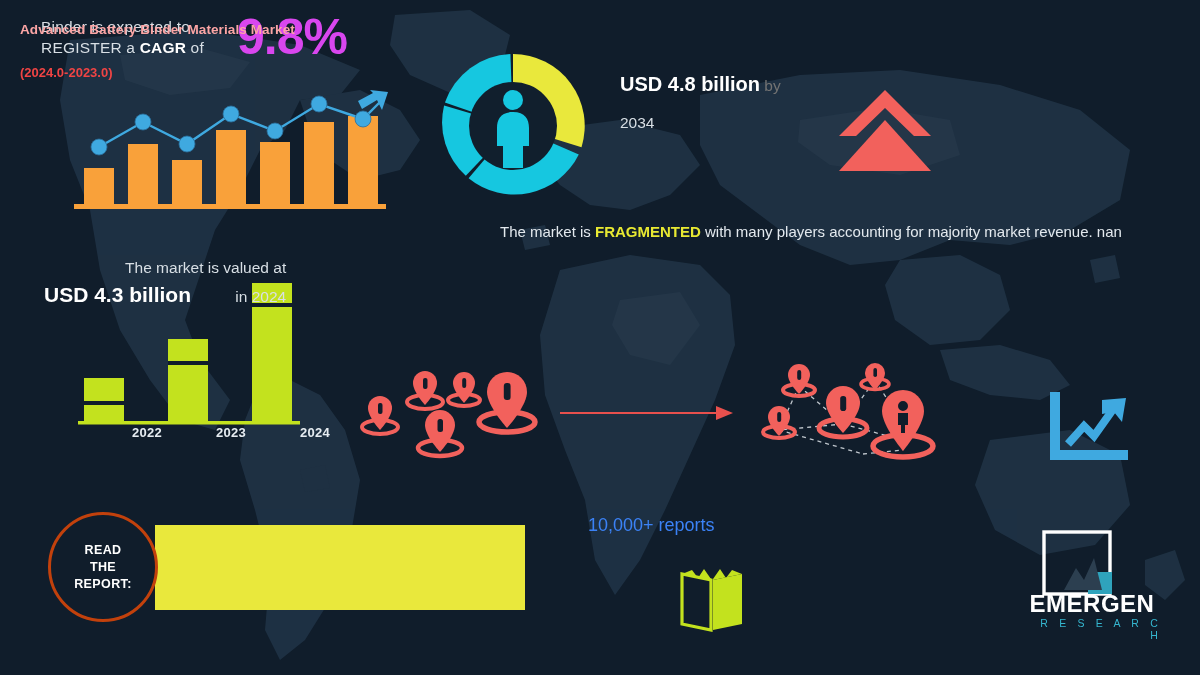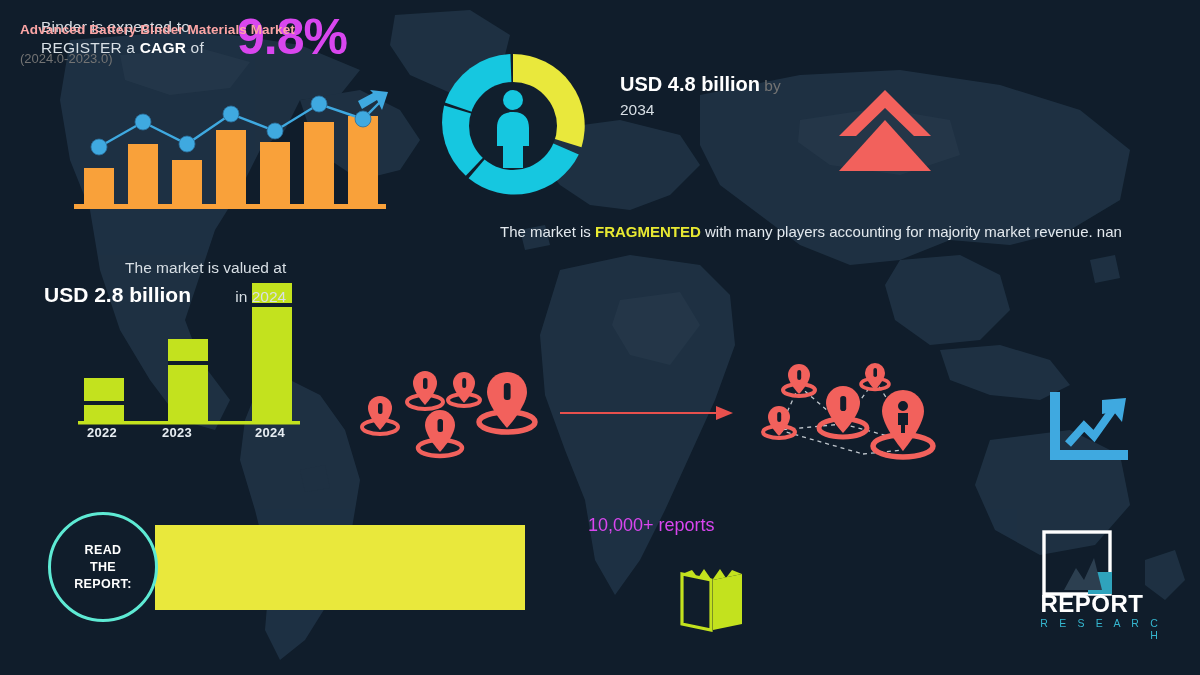--- a/index.html
+++ b/index.html
@@ -24,62 +24,62 @@
   #orange-chart { position:absolute; left:70px; top:86px; width:320px; height:125px; z-index:4; }
 
   
   #donut { position:absolute; left:437px; top:50px; width:152px; height:152px; z-index:4; }
 
   
   #forecast-block { position:absolute; left:620px; top:68px; width:230px; z-index:5; }
   #forecast-lead { font-size:15.5px; line-height:22px; color:#d8dfe5; }
   #forecast-value { font-size:20px; line-height:27px; color:#ffffff; font-weight:700; margin-top:3px; }
   #forecast-value .sm { font-size:15.5px; font-weight:400; color:#737373; }
-  #forecast-year { font-size:15.5px; line-height:22px; color:#d8dfe5; }
+  #forecast-year { font-size:15.5px; line-height:22px; color:#d8dfe5;margin-top:13px; }
 
   
   #chevrons { position:absolute; left:838px; top:88px; width:95px; height:85px; z-index:4; }
 
   
   #fragmented { position:absolute; left:500px; top:220px; width:640px; z-index:5;
                 font-size:15px; line-height:24px; color:#e3e9ee; }
   #fragmented .hl { color:#e8e932; font-weight:700; }
 
   
   #valued-block { position:absolute; left:44px; top:257px; z-index:5; }
   #valued-lead { font-size:15.5px; line-height:22px; color:#d8dfe5;text-align:right; }
   #valued-value { font-size:21px; line-height:28px; color:#ffffff; font-weight:700; margin-top:2px; }
   #valued-value .sm { font-size:15.5px; font-weight:400; color:#d8dfe5;margin-left:40px; }
 
   
   #green-chart { position:absolute; left:70px; top:275px; width:240px; height:170px; z-index:4; }
-  .gyear { position:absolute; font-size:13px; color:#e6ecf1; font-weight:700; letter-spacing:.3px; }
+  .gyear { position:absolute; font-size:13px; color:#e6ecf1; font-weight:700; letter-spacing:.3px;margin-left:45px; }
 
   
   #pins-left { position:absolute; left:352px; top:370px; width:200px; height:95px; z-index:4; }
   #arrow-mid { position:absolute; left:558px; top:400px; width:175px; height:26px; z-index:4; }
   #pins-right { position:absolute; left:755px; top:362px; width:200px; height:115px; z-index:4; }
 
   
   #chart-icon { position:absolute; left:1046px; top:390px; width:85px; height:72px; z-index:4; }
 
   
   #report-banner { position:absolute; left:155px; top:525px; width:370px; height:85px;
                    background:#e9e83c; z-index:3; }
   #report-text { position:absolute; left:20px; top:20px; width:330px; z-index:5; }
   #report-title { font-size:13.5px; font-weight:700; color:#fca5a5; line-height:20px; letter-spacing:.1px; }
-  #report-range { font-size:13px; font-weight:400; color:#737373; line-height:20px; margin-top:9px; }
+  #report-range { font-size:13px; font-weight:700; color:#ef4444; line-height:20px; margin-top:23px; }
   #read-circle { position:absolute; left:48px; top:512px; width:110px; height:110px; border-radius:50%;
-                 background:#101d2b; border:3px solid #5eead4; z-index:6;
+                 background:#101d2b; border:3px solid #c2410c; z-index:6;
                  display:flex; align-items:center; justify-content:center; }
   #read-circle span { font-size:12.5px; font-weight:700; color:#ffffff; text-align:center; line-height:17px; letter-spacing:.4px; }
 
   
   #reports-block { position:absolute; left:588px; top:512px; width:230px; z-index:5; }
-  #reports-line1 { font-size:18px; color:#d946ef; line-height:26px; font-weight:400; }
+  #reports-line1 { font-size:18px; color:#3b82f6; line-height:26px; font-weight:400; }
   #reports-line2 { font-size:18px; color:#eef2f5; line-height:26px; font-weight:400; }
   #book-icon { position:absolute; left:678px; top:568px; width:68px; height:64px; z-index:4; }
 
   
   #logo { position:absolute; left:1024px; top:528px; width:130px; height:112px; z-index:5; }
   #logo-name { position:absolute; left:1022px; top:590px; width:140px; text-align:center;
                font-size:24px; font-weight:700; color:#ffffff; letter-spacing:.5px; z-index:6; }
   #logo-sub { position:absolute; left:1022px; top:617px; width:140px; text-align:right;
               font-size:10.5px; font-weight:400; color:#35b6cf; letter-spacing:4.2px; z-index:6; }
 </style>
@@ -185,40 +185,40 @@
     <path d="M47,32 L93,83 L1,83 Z" fill="#f2615c"></path>
   </svg>
 
   <div id="fragmented">
     <span>The market is </span><span class="hl">FRAGMENTED</span><span> with many players accounting for majority market revenue. nan</span>
   </div>
 
   <div id="valued-block">
     <div id="valued-lead">The market is valued at</div>
     <div id="valued-value">
-      <span>USD 2.8 billion</span><span class="sm"> in 2024</span>
+      <span>USD 4.3 billion</span><span class="sm"> in 2024</span>
     </div>
   </div>
 
   <svg id="green-chart" viewBox="0 0 240 170">
     <g>
 
       <rect x="14" y="103" width="40" height="43" fill="#c3e21e"></rect>
       <rect x="14" y="126" width="40" height="4" fill="#101d2b"></rect>
 
       <rect x="98" y="64" width="40" height="82" fill="#c3e21e"></rect>
       <rect x="98" y="86" width="40" height="4" fill="#101d2b"></rect>
 
       <rect x="182" y="8" width="40" height="138" fill="#c3e21e"></rect>
       <rect x="182" y="28" width="40" height="4" fill="#101d2b"></rect>
     </g>
     <rect x="8" y="146" width="222" height="3.5" fill="#c3e21e"></rect>
   </svg>
   <div class="gyear" style="left:87px;  top:425px;">2022</div>
-  <div class="gyear" style="left:162px; top:425px;">2023</div>
+  <div class="gyear" style="left:171px; top:425px;">2023</div>
   <div class="gyear" style="left:255px; top:425px;">2024</div>
 
   <svg id="pins-left" viewBox="0 0 200 95">
     <g fill="#f2615c">
       <g>
         <ellipse cx="28" cy="57" rx="18" ry="7" fill="none" stroke="#f2615c" stroke-width="4"></ellipse>
         <path d="M28,26 a12,12 0 0,1 12,12 c0,9 -12,22 -12,22 c0,0 -12,-13 -12,-22 a12,12 0 0,1 12,-12 Z"></path>
         <rect x="26" y="33" width="4.5" height="11" rx="2" fill="#101d2b"></rect>
       </g>
       <g>
@@ -316,16 +316,16 @@
     <path d="M35,12 L35,62 L64,56 L64,6 Z" fill="#c3e21e"></path>
     <path d="M4,6 L14,2 L20,10 L26,1 L33,11 L33,12 Z" fill="#c3e21e"></path>
     <path d="M64,6 L54,2 L48,10 L42,1 L35,11 L35,12 Z" fill="#c3e21e"></path>
   </svg>
 
   <svg id="logo" viewBox="0 0 130 112">
     <rect x="20" y="4" width="66" height="62" fill="none" stroke="#ffffff" stroke-width="3.4"></rect>
     <rect x="64" y="44" width="24" height="22" fill="#2fa3bc"></rect>
     <path d="M40,62 L52,40 L60,52 L70,30 L78,62 Z" fill="#2c3f50"></path>
   </svg>
-  <div id="logo-name">REPORT</div>
+  <div id="logo-name">EMERGEN</div>
   <div id="logo-sub">R E S E A R C H</div>
 
 </div>
 
 </body></html>

